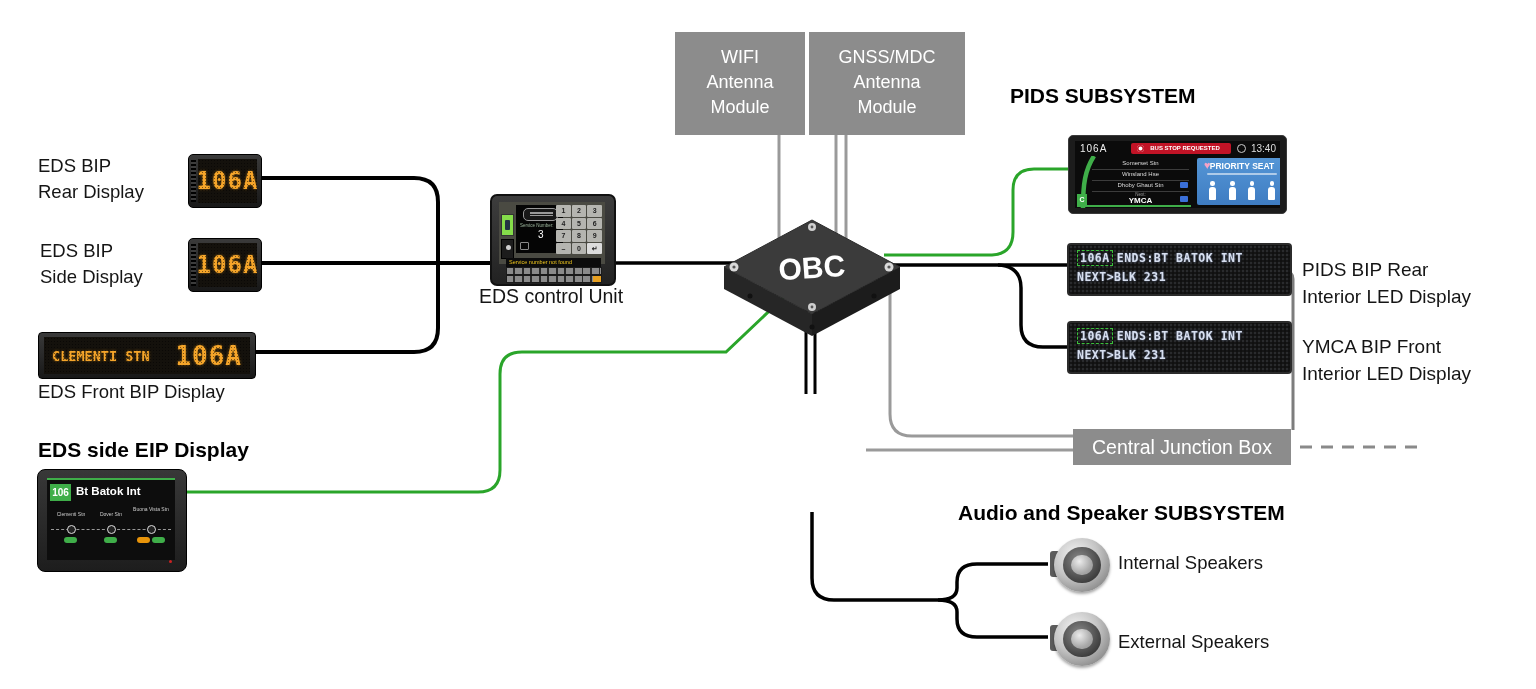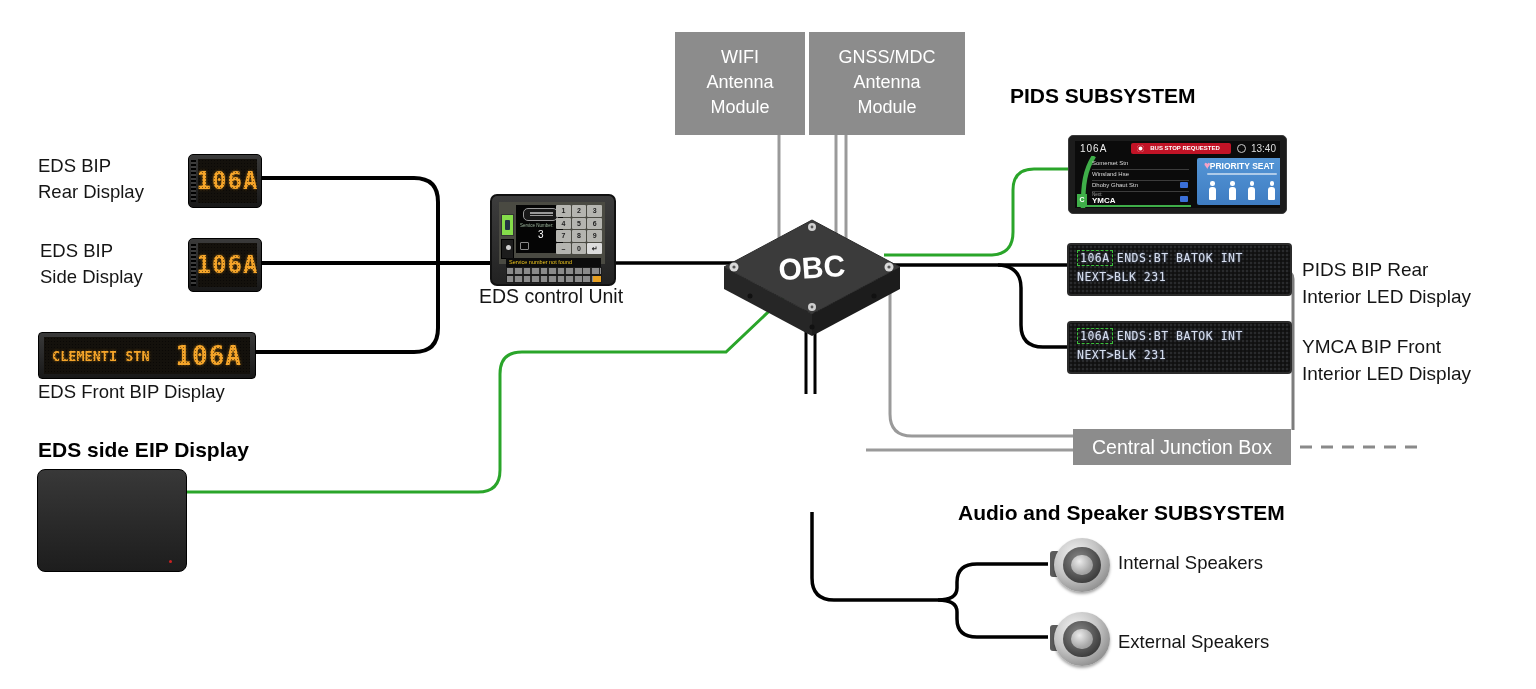--- a/index.html
+++ b/index.html
@@ -28,39 +28,39 @@
   .graybox{background:#8c8c8c;color:#fff;text-align:center;}
   .antenna{width:130px;height:103px;font-size:18px;line-height:25px;padding-top:13px;box-sizing:border-box;}
   .cjb{width:218px;height:36px;font-size:19.5px;line-height:36px;}
   .cfms{width:122px;height:120px;background:#4d4d4d;color:#fff;display:flex;align-items:center;
         justify-content:center;font-size:29px;font-weight:bold;}
   
   .led-pids{width:213px;background:#101010;border:2px solid #2b2b2b;border-radius:4px;
         padding:4px 0 4px 8px;box-sizing:content-box;
         background-image:radial-gradient(rgba(214,223,240,.13) 1px,transparent 1.7px);
         background-size:4px 4px;}
-  .lp-line{font-family:"DejaVu Sans Mono",monospace;font-weight:normal;font-size:11.5px;
+  .lp-line{font-family:"DejaVu Sans Mono",monospace;font-weight:bold;font-size:11.5px;
         color:#d7dfef;text-shadow:0 0 2px rgba(165,185,235,.65);letter-spacing:.5px;
         line-height:19px;white-space:nowrap;}
   .lp-route{border:1px dashed #3ac03a;padding:0 2px;margin-right:4px;}
   
   .eip{width:217px;height:77px;background:#1c1c1c;border:1px solid #3a3a3a;border-radius:5px;}
   .eip-screen{position:absolute;inset:5px 6px;background:#0b0b0b;overflow:hidden;}
   .eip-top{position:absolute;left:0;top:0;right:0;height:15px;color:#eee;}
   .eip-route{position:absolute;left:5px;top:2px;font-size:10px;letter-spacing:1px;}
   .eip-banner{position:absolute;left:56px;top:2px;width:100px;height:11px;background:#c11326;
         border-radius:2px;color:#fff;font-size:6px;font-weight:bold;line-height:11px;
         text-align:center;padding-left:8px;box-sizing:border-box;}
   .eip-logo{position:absolute;left:6px;top:2px;width:7px;height:7px;border-radius:50%;
         background:#fff;box-shadow:inset 0 0 0 1.5px #c11326;}
   .eip-clock{position:absolute;right:4px;top:2px;font-size:10px;color:#ddd;}
   .clock-ic{display:inline-block;width:7px;height:7px;border:1px solid #ccc;border-radius:50%;
         vertical-align:-1px;margin-right:2px;}
   .stop-row{position:absolute;left:17px;width:97px;height:11px;font-size:6px;color:#ddd;
-        border-bottom:1px solid #3c3c3c;line-height:10px;}
+        border-bottom:1px solid #3c3c3c;line-height:10px;text-align:center;}
   .blue-ic{position:absolute;right:1px;top:2px;width:8px;height:6px;background:#3a6fd8;border-radius:1px;}
   .prio{position:absolute;left:122px;top:17px;width:90px;bottom:3px;
         background:linear-gradient(#5596d6,#3e7cc2);border-radius:2px;color:#fff;}
   .prio-title{position:relative;font-size:8.5px;font-weight:bold;text-align:center;margin-top:3px;
         letter-spacing:0;}
   .heart{position:absolute;left:7px;top:-2px;color:#f5a3c7;font-size:11px;}
   .prio-sub{height:2px;background:rgba(255,255,255,.55);margin:2px 10px 0 10px;border-radius:1px;}
   .persons{position:absolute;left:0;right:0;bottom:4px;display:flex;justify-content:space-evenly;}
   .person{position:relative;width:9px;height:20px;}
   .person::before{content:"";position:absolute;top:0;left:2.5px;width:4.5px;height:4.5px;
@@ -186,20 +186,35 @@
     <div class="led-screen dots">
       <span class="amber" style="font-size:13.5px;letter-spacing:0">CLEMENTI STN</span>
       <span class="amber" style="font-size:26px">106A</span>
     </div>
   </div>
   <div class="lbl abs" style="left:38px;top:379px">EDS Front BIP Display</div>
 
   <div class="h1 abs" style="left:38px;top:438px">EDS side EIP Display</div>
 
   <div class="tablet abs" style="left:37px;top:469px">
+    <div class="tab-screen">
+      <div class="tab-route">106</div>
+      <div class="tab-dest">Bt Batok Int</div>
+      <div class="tab-stop" style="left:4px">Clementi Stn</div>
+      <div class="tab-stop" style="left:44px">Dover Stn</div>
+      <div class="tab-stop" style="left:84px;top:26px">Buona Vista Stn</div>
+      <div class="tab-dash"></div>
+      <div class="tab-node" style="left:20px"></div>
+      <div class="tab-node" style="left:60px"></div>
+      <div class="tab-node" style="left:100px"></div>
+      <div class="pill" style="left:17px"></div>
+      <div class="pill" style="left:57px"></div>
+      <div class="pill orange" style="left:90px"></div>
+      <div class="pill" style="left:105px"></div>
+    </div>
     <div class="power-dot"></div>
   </div>
 
   <div class="ctrl abs" style="left:490px;top:194px">
     <div class="ctrl-screen">
       <div class="ctrl-keycol">
         <div class="key-green"></div>
         <div class="key-dark"></div>
       </div>
       <div class="ctrl-lcd">

